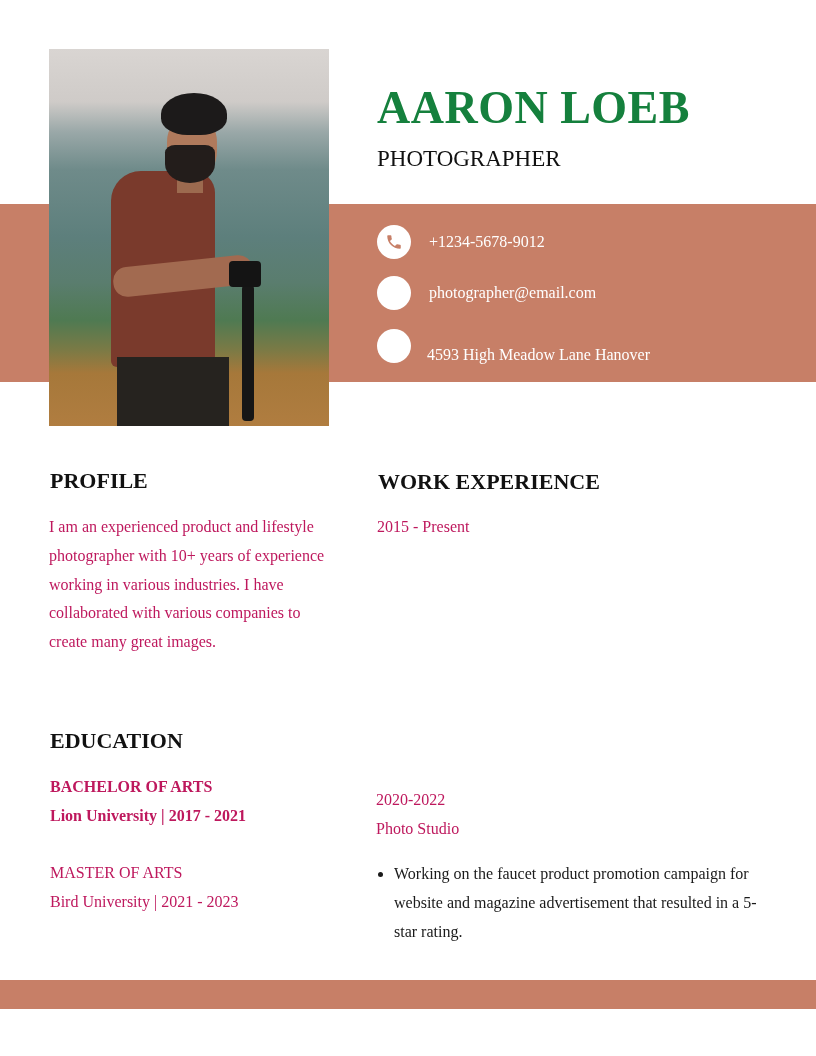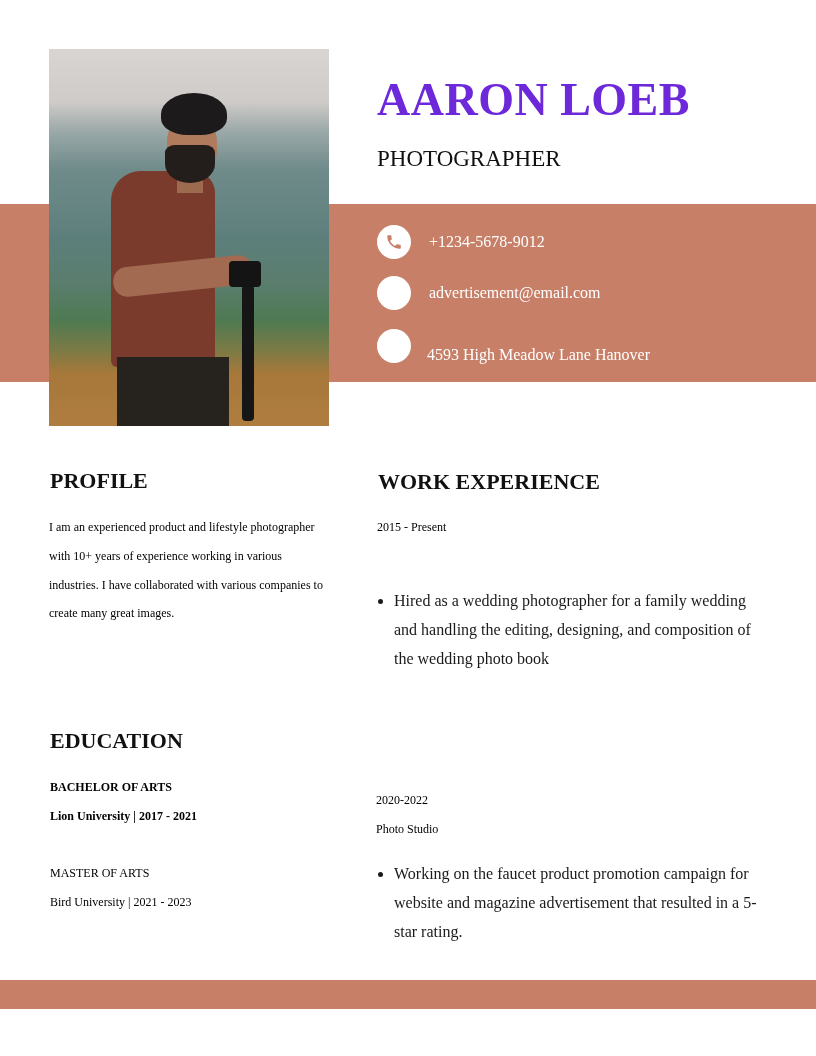--- a/index.html
+++ b/index.html
@@ -16,35 +16,35 @@
   .photo .face { position: absolute; left: 118px; top: 68px; width: 50px; height: 62px; background: #b07a5c; border-radius: 40% 40% 45% 45%; }
   .photo .beard { position: absolute; left: 116px; top: 96px; width: 50px; height: 38px; background: #231d1b; border-radius: 20% 20% 50% 50%; }
   .photo .neck { position: absolute; left: 128px; top: 126px; width: 26px; height: 18px; background: #9c6a4f; }
   .photo .shirt { position: absolute; left: 62px; top: 122px; width: 104px; height: 196px; background: #7a3a2c; border-radius: 30px 22px 6px 6px; }
   .photo .arm { position: absolute; left: 64px; top: 212px; width: 140px; height: 30px; background: #a26a50; border-radius: 14px; transform: rotate(-6deg); }
   .photo .camera { position: absolute; left: 180px; top: 212px; width: 32px; height: 26px; background: #141414; border-radius: 4px; }
   .photo .strap { position: absolute; left: 193px; top: 236px; width: 12px; height: 136px; background: #161616; border-radius: 4px; }
   .photo .pants { position: absolute; left: 68px; top: 308px; width: 112px; height: 80px; background: #26231f; }
 
   
-  .name { position: absolute; left: 377px; top: 74px; font-size: 46px; font-weight: 700; letter-spacing: 0.5px; color: #6d28d9; line-height: 52px; }
+  .name { position: absolute; left: 377px; top: 82px; font-size: 46px; font-weight: 700; letter-spacing: 0.5px; color: #15803d; line-height: 52px; }
   .title { position: absolute; left: 377px; top: 145px; font-size: 23px; color: #111; line-height: 28px; }
 
   
   .contact { position: absolute; left: 377px; display: flex; align-items: center; }
   .contact .circle { width: 34px; height: 34px; border-radius: 50%; background: #ffffff; display: flex; align-items: center; justify-content: center; }
   .contact .text { color: #ffffff; font-size: 16px; margin-left: 18px; line-height: 20px; }
   .c1 { top: 225px; }
   .c2 { top: 276px; }
   .c3 { top: 326px; }
   .c3 .text { margin-left: 16px; margin-top: 19px; }
 
   
   .h2 { position: absolute; font-size: 22px; font-weight: 700; color: #111; line-height: 26px; }
-  .body-text { position: absolute; font-size: 12px; line-height: 28.8px; color: #000000; }
+  .body-text { position: absolute; font-size: 16px; line-height: 28.8px; color: #be185d; }
 
   .profile-h { left: 50px; top: 468px; }
   .profile-p { left: 49px; top: 513px; width: 280px; }
 
   .edu-h { left: 50px; top: 728px; }
   .edu1 { left: 50px; top: 773px; font-weight: bold; }
   .edu2 { left: 50px; top: 859px; }
   .edu .line { display: block; }
 
   .work-h { left: 378px; top: 469px; }
@@ -82,21 +82,21 @@
   <span class="circle">
     <svg width="18" height="18" viewBox="0 0 24 24">
         <path fill="#C77F67" d="M6.6 10.8c1.4 2.8 3.8 5.1 6.6 6.6l2.2-2.2c.3-.3.7-.4 1-.2 1.1.4 2.3.6 3.6.6.6 0 1 .4 1 1V20c0 .6-.4 1-1 1C10.6 21 3 13.4 3 4c0-.6.4-1 1-1h3.5c.6 0 1 .4 1 1 0 1.3.2 2.5.6 3.6.1.3 0 .7-.2 1L6.6 10.8z"></path>
       </svg>
   </span>
   <span class="text">+1234-5678-9012</span>
 </div>
 
 <div class="contact c2">
   <span class="circle"></span>
-  <span class="text">advertisement@email.com</span>
+  <span class="text">photographer@email.com</span>
 </div>
 
 <div class="contact c3">
   <span class="circle"></span>
   <span class="text">4593 High Meadow Lane Hanover</span>
 </div>
 
 <div class="h2 profile-h">PROFILE</div>
 <div class="body-text profile-p">I am an experienced product and lifestyle photographer with 10+ years of experience working in various industries. I have collaborated with various companies to create many great images.</div>
 
@@ -109,21 +109,20 @@
   <span class="line">MASTER OF ARTS</span>
   <span class="line">Bird University | 2021 - 2023</span>
 </div>
 
 <div class="h2 work-h">WORK EXPERIENCE</div>
 
 <div class="body-text edu job1">
   <span class="line">2015 - Present</span>
 </div>
 <ul class="bullets b1">
-  <li>Hired as a wedding photographer for a family wedding and handling the editing, designing, and composition of the wedding photo book</li>
 </ul>
 
 <div class="body-text edu job2">
   <span class="line">2020-2022</span>
   <span class="line">Photo Studio</span>
 </div>
 <ul class="bullets b2">
   <li>Working on the faucet product promotion campaign for website and magazine advertisement that resulted in a 5-star rating.</li>
 </ul>
 

